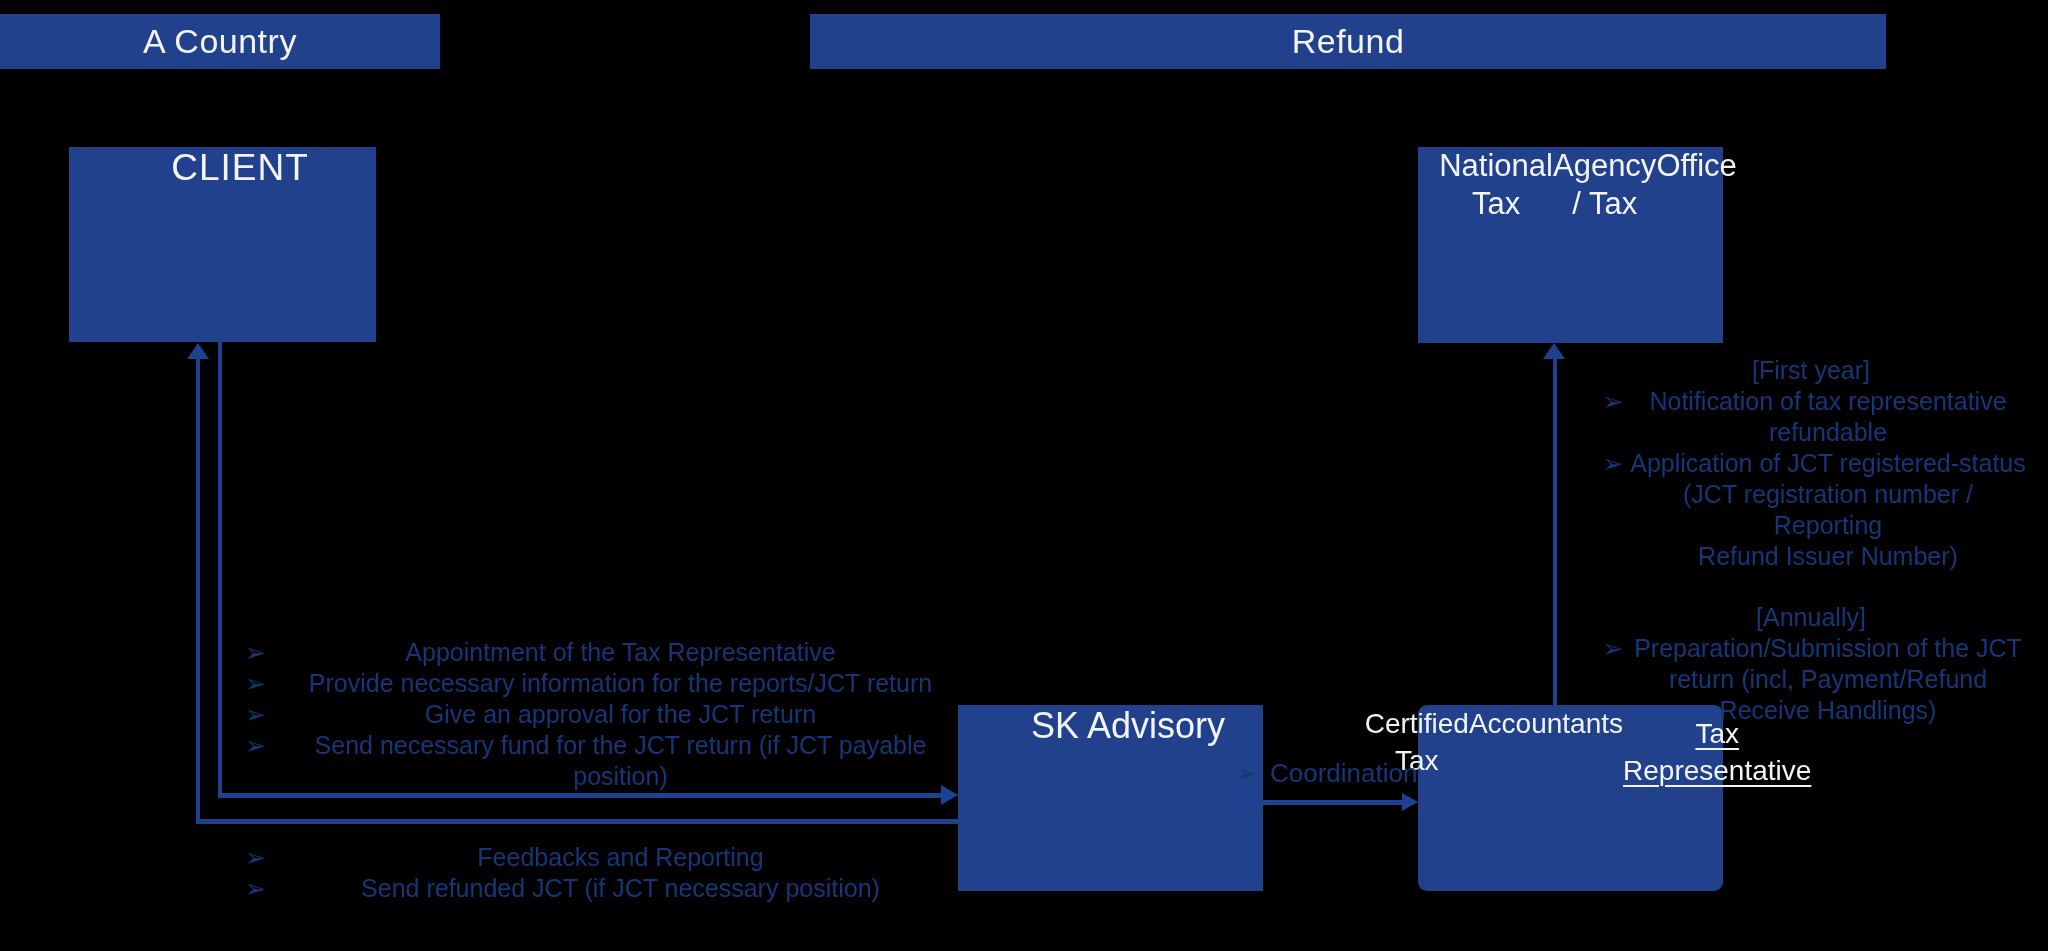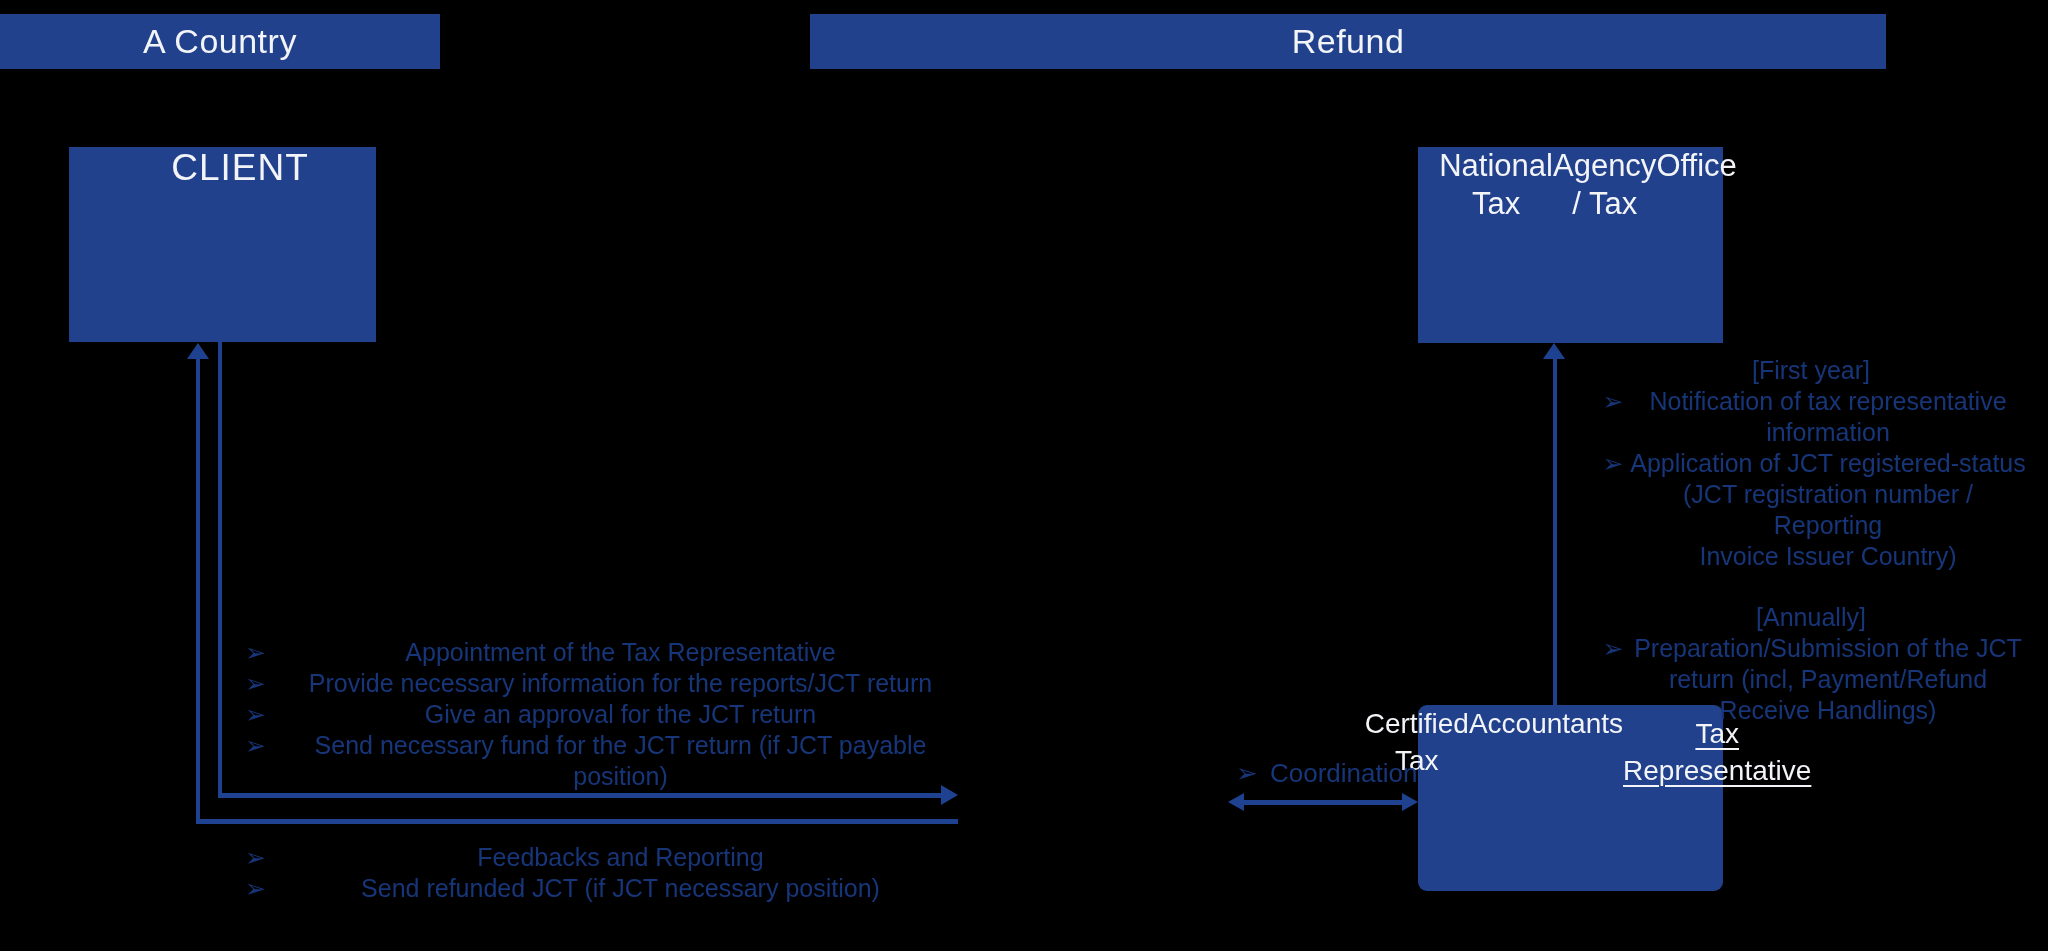--- a/index.html
+++ b/index.html
@@ -149,20 +149,23 @@
   <div class="entity-box box-client">
     <span>CLIENT</span>
   </div>
 
   <div class="entity-box box-national">
     <span class="nline">National Tax</span>
     <span class="nline">Agency / Tax</span>
     <span class="nline">Office</span>
   </div>
 
+  <div class="entity-box box-sk">
+    <span>SK Advisory</span>
+  </div>
 
   <div class="entity-box box-certified">
     <span class="nline">Certified Tax</span>
     <span class="nline">Accountants</span>
     <span class="role">Tax Representative</span>
   </div>
 
   <div class="line line-b-vert"></div>
   <div class="line line-h1"></div>
   <div class="arrowhead ah-right-sk"></div>
@@ -226,30 +229,30 @@
     </div>
   </div>
 
   <div class="note-block notes-tax-office">
     <span class="bracket-label">[First year]</span>
 
     <div class="note-item">
       <span class="bullet">➢</span>
       <span class="note-lines">
         <span class="nline">Notification of tax representative</span>
-        <span class="nline">information</span>
+        <span class="nline">refundable</span>
       </span>
     </div>
 
     <div class="note-item">
       <span class="bullet">➢</span>
       <span class="note-lines">
         <span class="nline">Application of JCT registered-status</span>
         <span class="nline">(JCT registration number / Reporting</span>
-        <span class="nline">Invoice Issuer Country)</span>
+        <span class="nline">Refund Issuer Number)</span>
       </span>
     </div>
 
     <span class="bracket-label annually-gap">[Annually]</span>
 
     <div class="note-item">
       <span class="bullet">➢</span>
       <span class="note-lines">
         <span class="nline">Preparation/Submission of the JCT</span>
         <span class="nline">return (incl, Payment/Refund</span>

